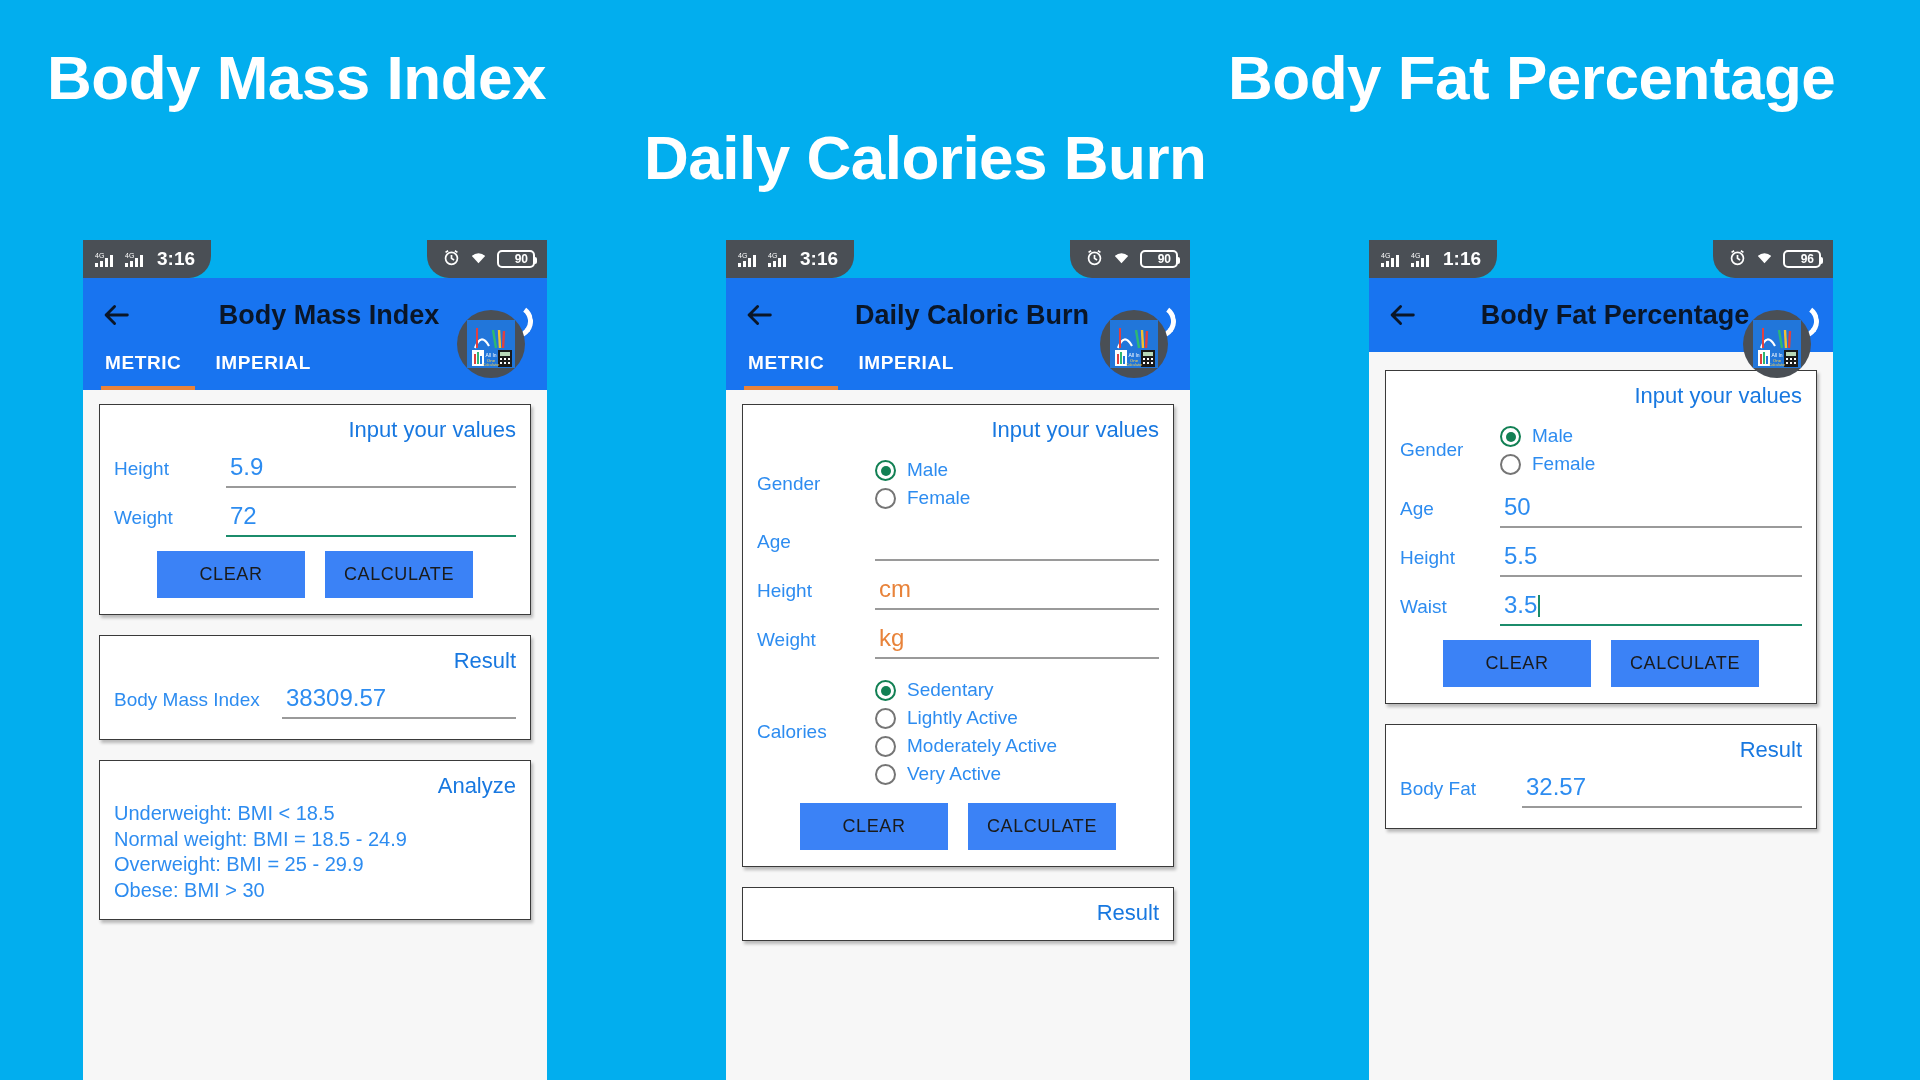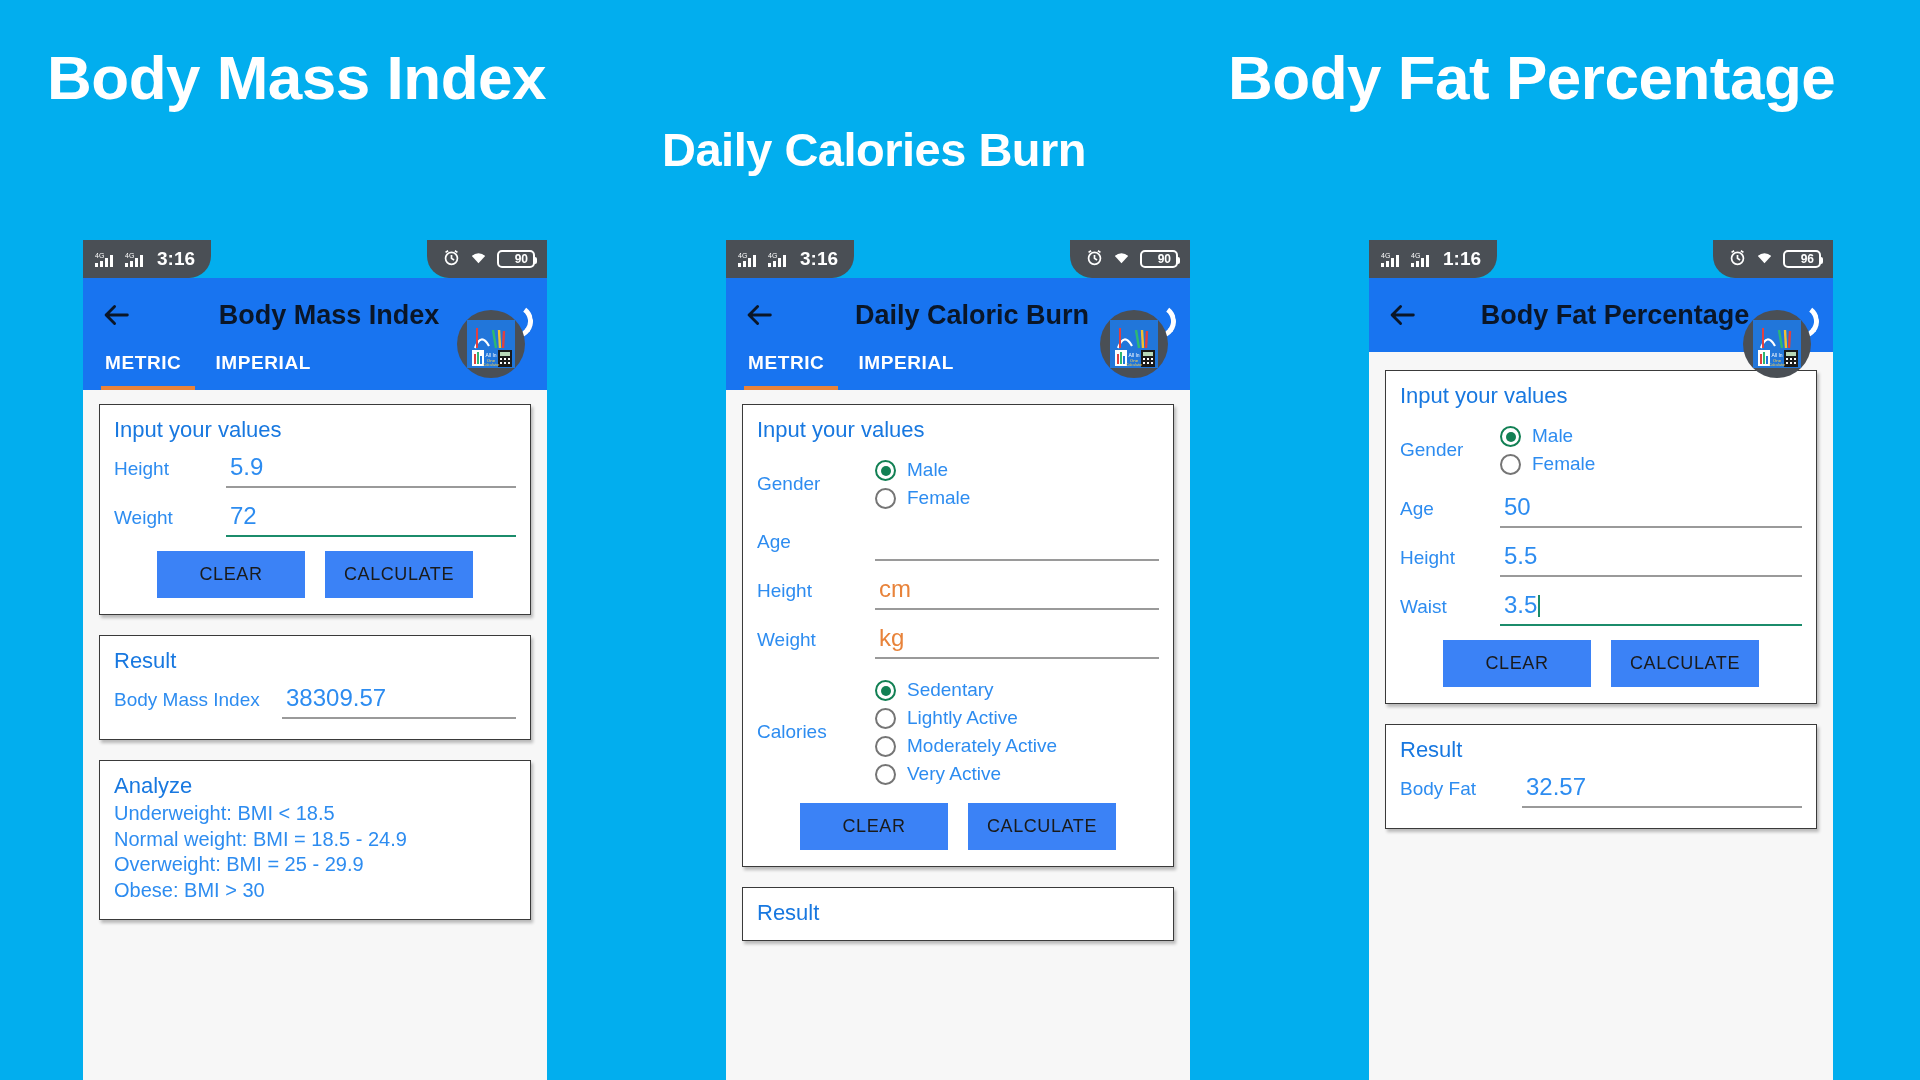--- a/index.html
+++ b/index.html
@@ -8,21 +8,21 @@
     background: #02AEEE;
     font-family: "Liberation Sans", sans-serif;
     overflow: hidden;
     position: relative;
   }
 
   
   .banner { position: absolute; color: #fff; font-weight: bold; letter-spacing: -0.5px; }
   #h-bmi   { left: 47px;  top: 42px; font-size: 62px; }
   #h-bfp   { left: 1228px; top: 42px; font-size: 62px; }
-  #h-dcb   { left: 662px; top: 122px; font-size: 47px; }
+  #h-dcb   { left: 644px; top: 122px; font-size: 62px; }
 
   
   .phone {
     position: absolute;
     background: #F7F7F7;
     overflow: hidden;
   }
   #phone1 { left: 83px;   top: 240px; width: 464px; height: 840px; }
   #phone2 { left: 726px;  top: 240px; width: 464px; height: 840px; }
   #phone3 { left: 1369px; top: 240px; width: 464px; height: 840px; }
@@ -88,21 +88,21 @@
   .body-area { background: #F7F7F7; padding: 14px 16px 0 16px; height: calc(100% - 150px); overflow: hidden; }
 
   
   .card {
     background: #fff; border: 1px solid #3A3A3A;
     box-shadow: 2px 3px 3px rgba(0,0,0,0.25);
     padding: 12px 14px 16px 14px;
     margin-bottom: 20px;
   }
   .card-title {
-    text-align: left; color: #1878E0; font-size: 22px; margin-bottom: 10px;
+    text-align: right; color: #1878E0; font-size: 22px; margin-bottom: 10px;
   }
 
   .frow { display: flex; align-items: flex-end; margin-bottom: 14px; }
   .flabel { color: #2D8CF0; font-size: 19px; flex: 0 0 112px; padding-bottom: 8px; }
   .fval {
     flex: 1; border-bottom: 2px solid #9A9A9A;
     color: #2D8CF0; font-size: 24px; padding: 0 0 5px 4px; min-height: 34px;
   }
   .fval.focused { border-bottom: 2px solid #1B8C6B; }
   .fval.hint { color: #E8833A; }

